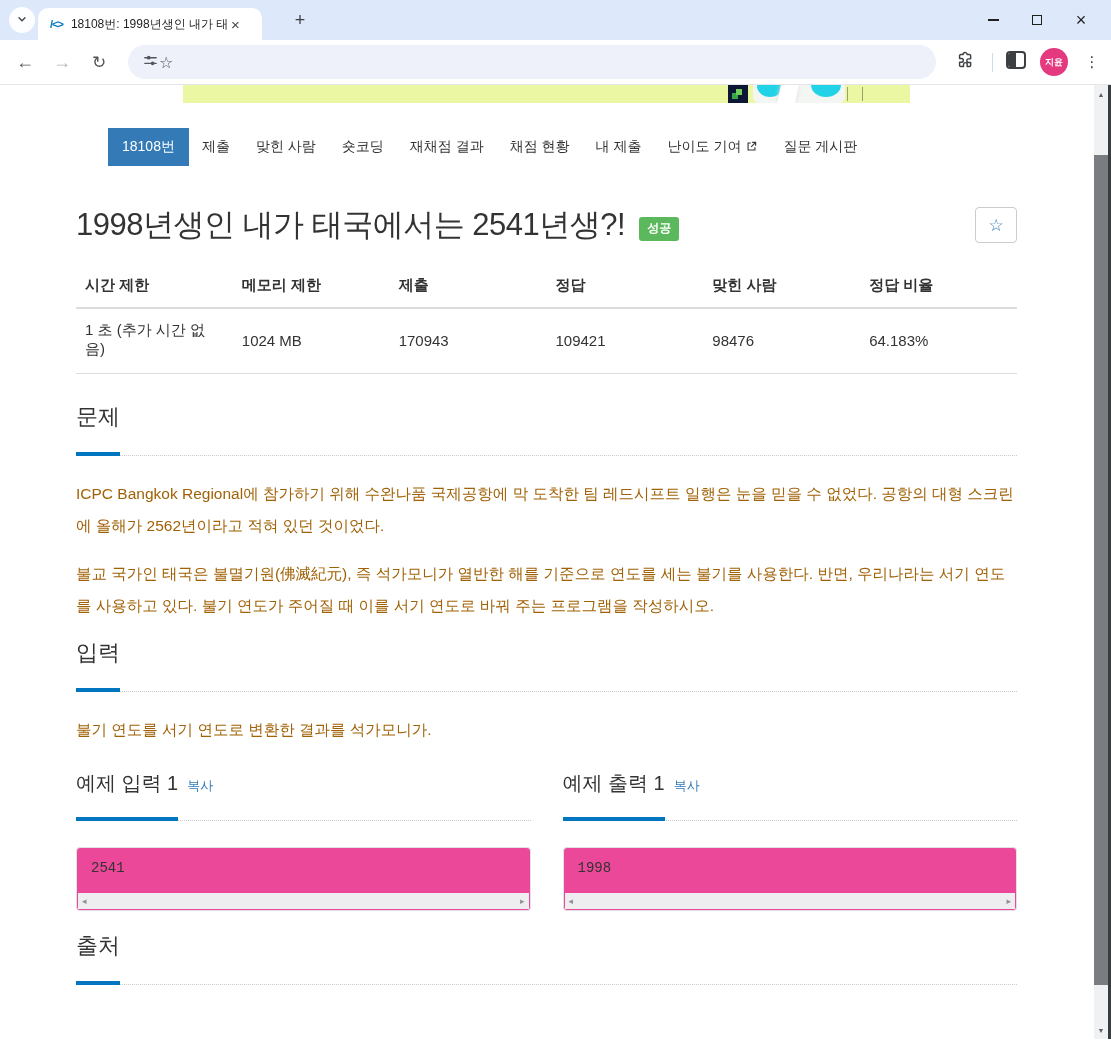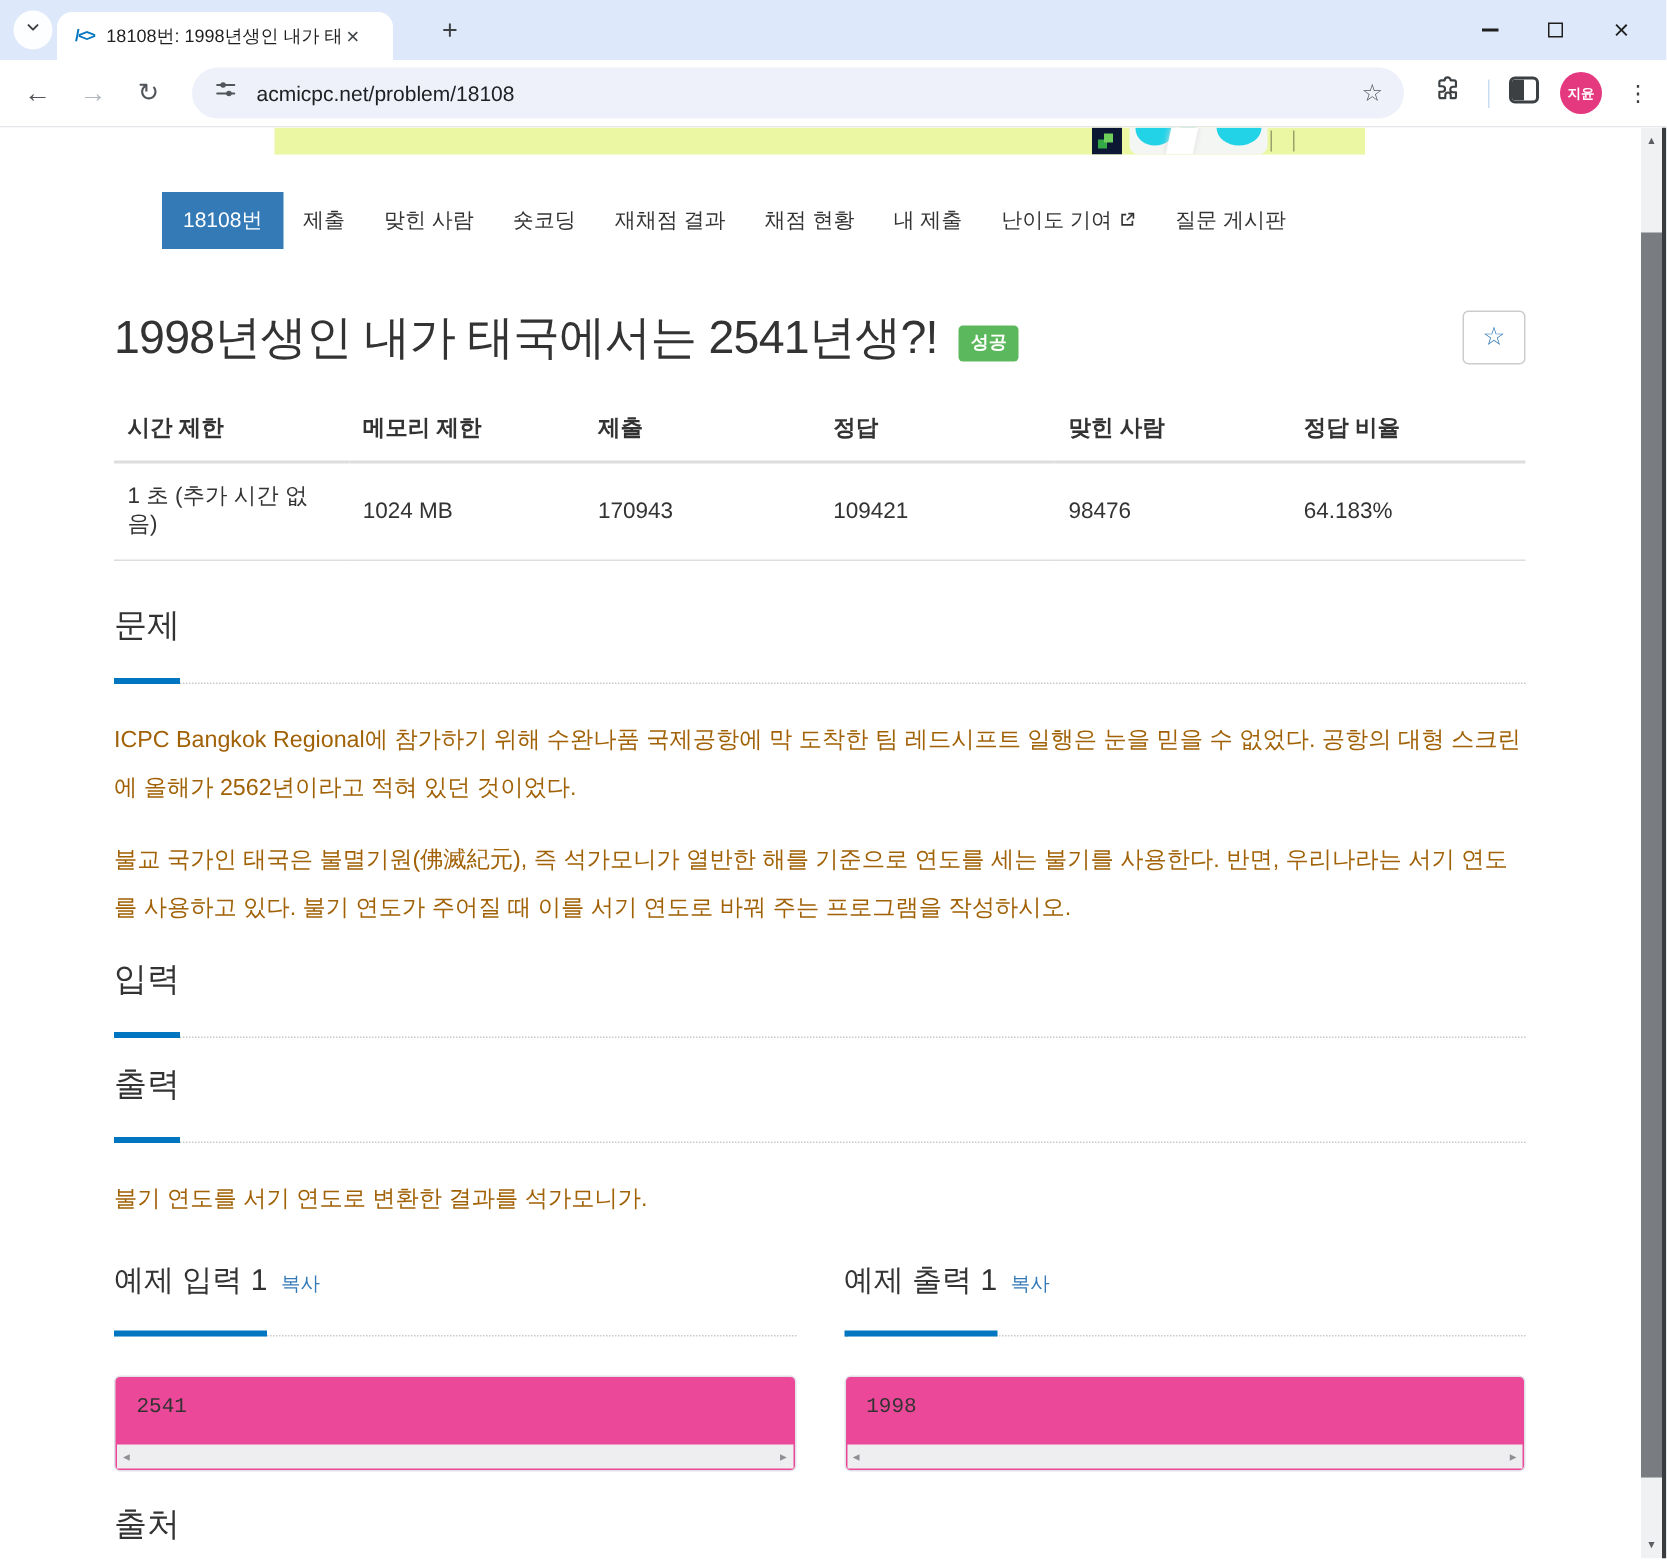--- a/index.html
+++ b/index.html
@@ -153,21 +153,20 @@
   <div class="nav-ico ico-reload">↻</div>
   <div class="omnibox">
     <span>
       <svg width="17" height="17" viewBox="0 0 24 24" fill="none" stroke="#50565c" stroke-width="2" stroke-linecap="round">
         <line x1="4" y1="8" x2="20" y2="8"></line>
           <circle cx="9.5" cy="8" r="2.6" fill="#50565c" stroke="none"></circle>
         <line x1="4" y1="16" x2="20" y2="16"></line>
           <circle cx="15" cy="16" r="2.6" fill="#50565c" stroke="none"></circle>
       </svg>
     </span>
-    <span class="url-text">acmicpc.net/problem/18108</span>
     <span class="omni-star">☆</span>
   </div>
   <div class="ext-btn">
     <span>
       <svg width="19" height="19" viewBox="0 0 24 24" fill="none" stroke="#3c4043" stroke-width="1.8" stroke-linejoin="round">
         <path d="M14 4.5c0-1.4-1.1-2.5-2.5-2.5S9 3.1 9 4.5H6A1.5 1.5 0 0 0 4.5 6v3.5H7a2.3 2.3 0 0 1 0 4.6H4.5V18A1.5 1.5 0 0 0 6 19.5h3.5V17a2.3 2.3 0 0 1 4.6 0v2.5H17a1.5 1.5 0 0 0 1.5-1.5v-3.5H16a2.3 2.3 0 0 1 0-4.6h2.5V6A1.5 1.5 0 0 0 17 4.5h-3z"></path>
       </svg>
     </span>
   </div>
   <div class="tb-sep"></div>
@@ -271,23 +270,20 @@
     <div class="headline mt28">
       <h2>문제</h2>
     </div>
     <p class="para">ICPC Bangkok Regional에 참가하기 위해 수완나품 국제공항에 막 도착한 팀 레드시프트 일행은 눈을 믿을 수 없었다. 공항의 대형 스크린에 올해가 2562년이라고 적혀 있던 것이었다.</p>
     <p class="para tight">불교 국가인 태국은 불멸기원(佛滅紀元), 즉 석가모니가 열반한 해를 기준으로 연도를 세는 불기를 사용한다. 반면, 우리나라는 서기 연도를 사용하고 있다. 불기 연도가 주어질 때 이를 서기 연도로 바꿔 주는 프로그램을 작성하시오.</p>
 
     <div class="headline mt16">
       <h2>입력</h2>
     </div>
 
-    <div class="headline mt16">
-      <h2>출력</h2>
-    </div>
     <p class="para">불기 연도를 서기 연도로 변환한 결과를 석가모니가.</p>
 
     <div class="samples">
       <div class="sample-col">
         <div class="headline sample">
           <h2>예제 입력 1</h2><span class="copy-link">복사</span>
         </div>
         <div class="sampledata">
           <code>2541</code>
           <div class="hscroll">

